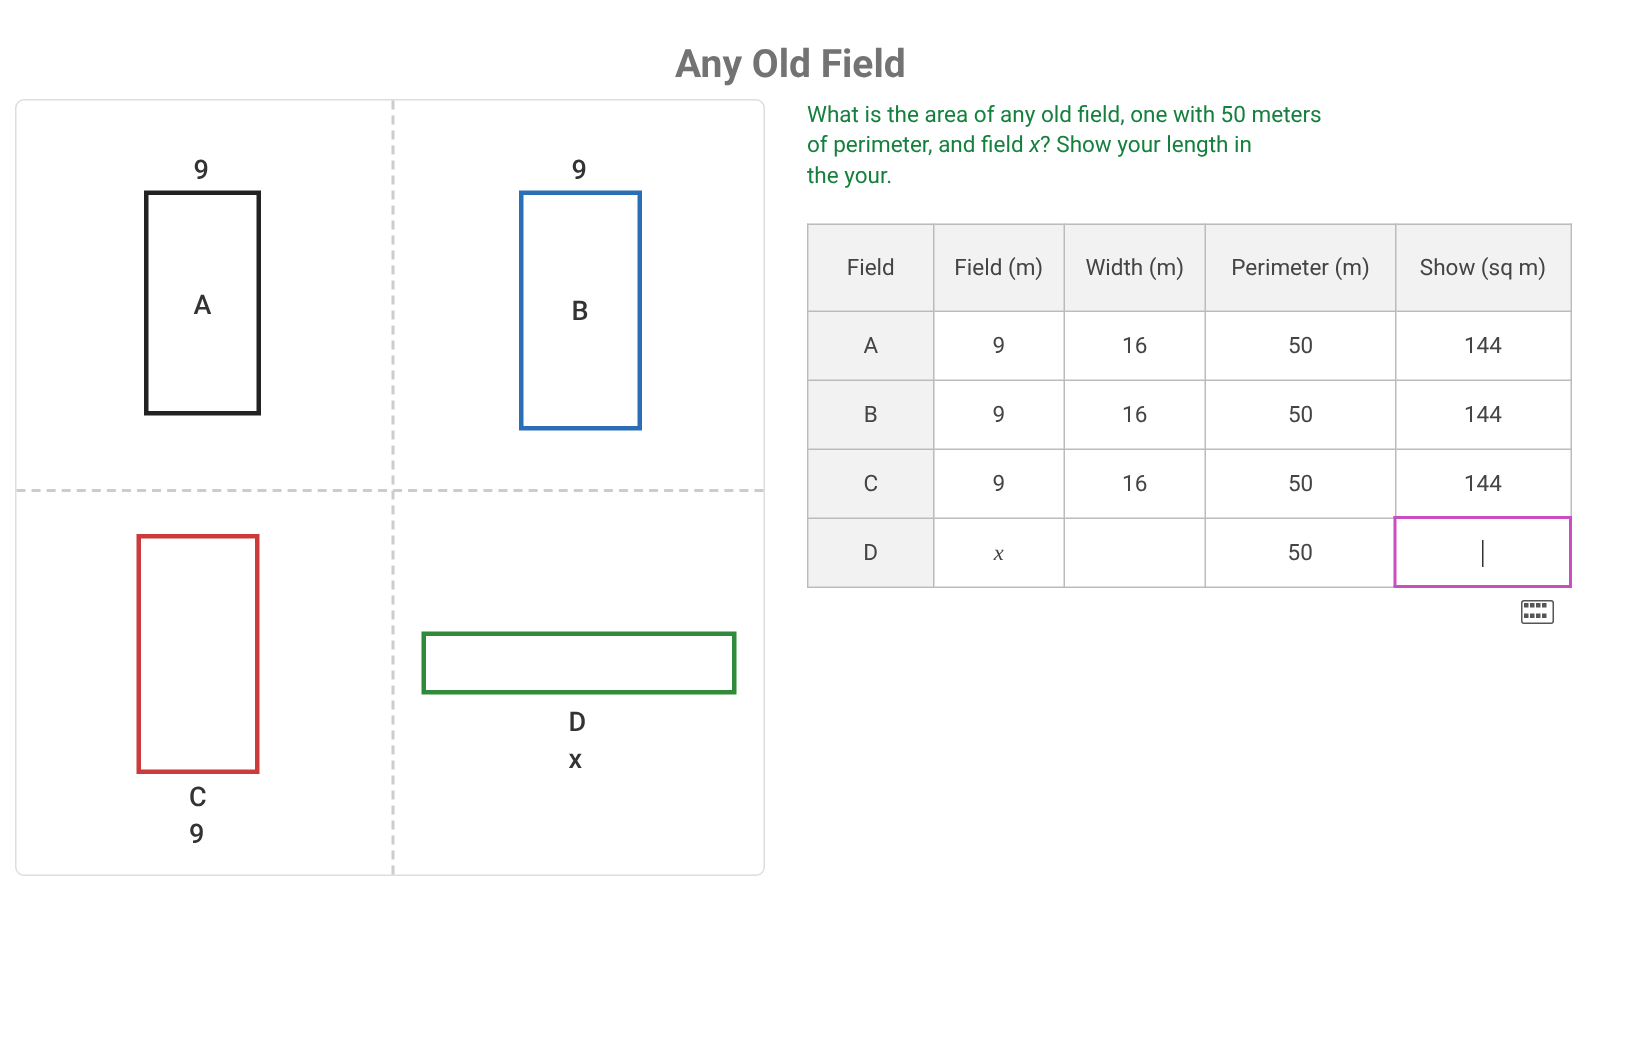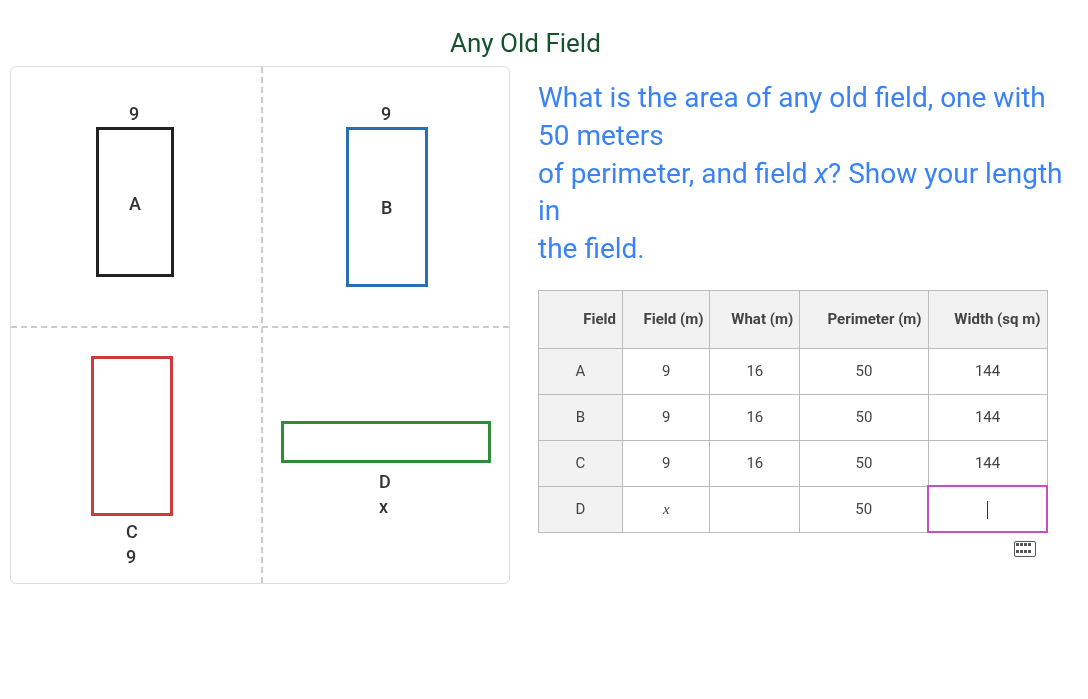--- a/index.html
+++ b/index.html
@@ -11,23 +11,23 @@
     width: 1088px;
     height: 699px;
     overflow: hidden;
   }
   .content {
     display: flex;
     width: 100%;
   }
   .title {
     font-size: 26px;
-    color: #14532d;
+    color: #737373;
     padding: 28px 0 8px 450px;
-    font-weight: 400;
+    font-weight: 700;
   }
   
   .left {
     width: 520px;
     padding: 0 10px 10px 10px;
     position: relative;
   }
   .diagram {
     border: 1px solid #ddd;
     border-radius: 6px;
@@ -72,44 +72,43 @@
     color: #333;
     font-weight: 500;
   }
   
   .right {
     flex: 1;
     padding: 0 18px 0 18px;
     position: relative;
   }
   .prompt {
-    font-size: 28px;
-    color: #3b82f6;
+    font-size: 15px;
+    color: #15803d;
     line-height: 1.35;
-    margin: 13px 0 22px 0;
+    margin: 0 0 22px 0;
   }
   .prompt em { font-style: italic; }
   table.grid {
     border-collapse: collapse;
     width: 510px;
     font-size: 15px;
   }
   table.grid th, table.grid td {
     border: 1px solid #bbb;
     text-align: center;
     vertical-align: middle;
     padding: 10px 6px;
     color: #444;
   }
   table.grid th {
     background: #f2f2f2;
-    font-weight: 700;
+    font-weight: 400;
     height: 58px;
     font-size: 15px;
-    text-align: right;
   }
   table.grid td.rowhead {
     background: #f2f2f2;
     font-weight: 400;
     width: 84px;
     height: 46px;
   }
   .cell-editable {
     background: #fff;
   }
@@ -179,31 +178,31 @@
         <div class="lbl" style="left:118px; top:145px;">D</div>
         <div class="lbl" style="left:118px; top:170px;">x</div>
       </div>
     </div>
   </div>
 
   <div class="right">
     <div class="prompt">
       <span>What is the area of any old field, one with 50 meters</span><br>
       <span>of perimeter, and field </span><em>x</em><span>? Show your length in</span><br>
-      <span>the field.</span>
+      <span>the your.</span>
     </div>
 
     <table class="grid">
       <thead>
         <tr>
           <th>Field</th>
           <th>Field (m)</th>
-          <th>What (m)</th>
+          <th>Width (m)</th>
           <th>Perimeter (m)</th>
-          <th>Width (sq m)</th>
+          <th>Show (sq m)</th>
         </tr>
       </thead>
       <tbody>
         <tr>
           <td class="rowhead">A</td>
           <td>9</td>
           <td>16</td>
           <td>50</td>
           <td>144</td>
         </tr>

